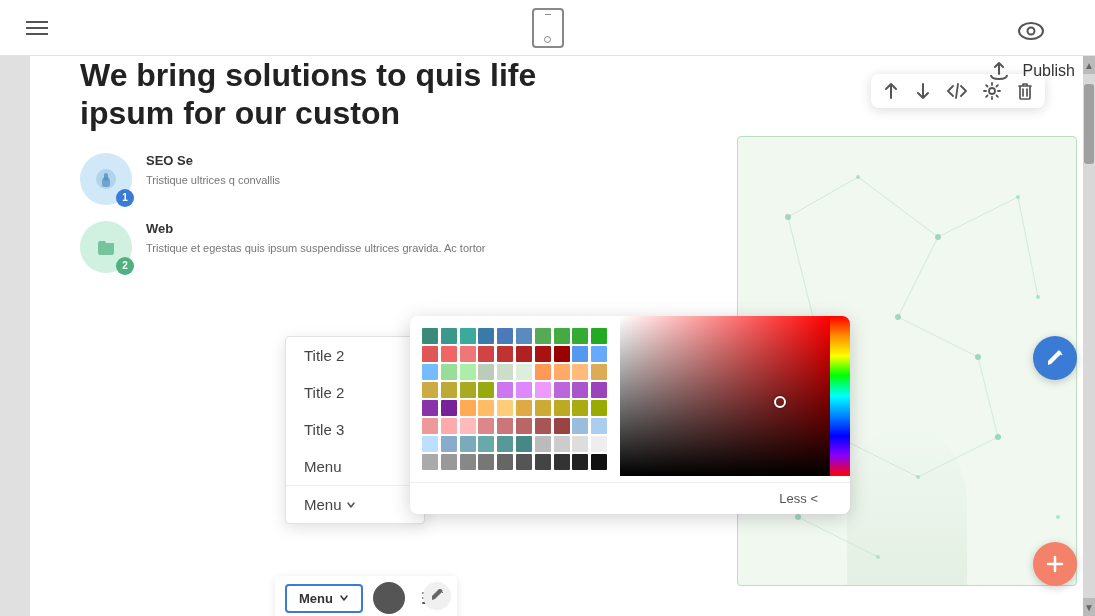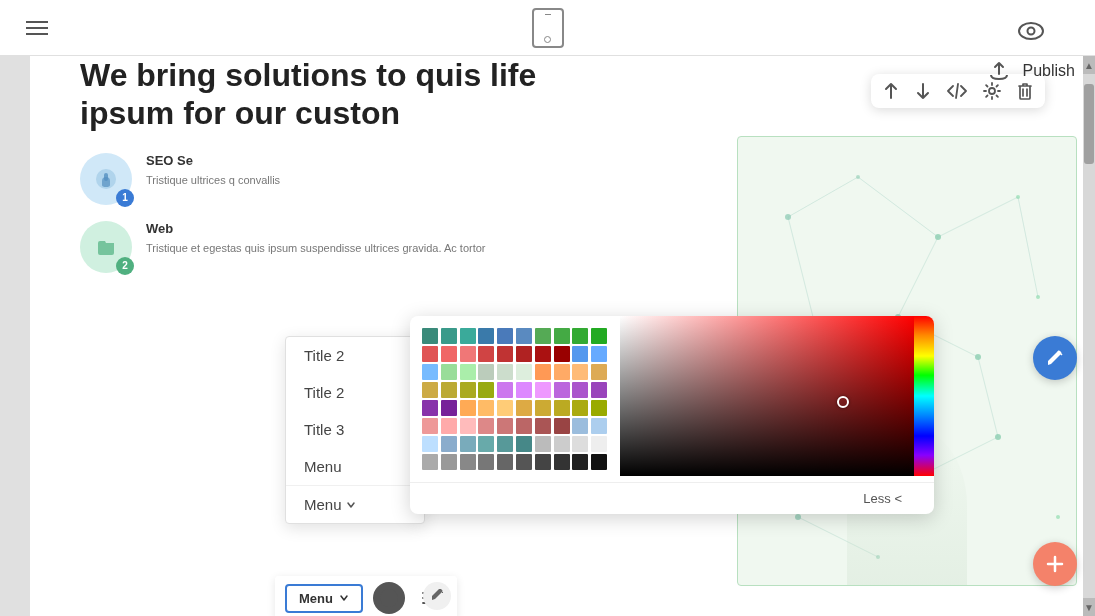--- a/index.html
+++ b/index.html
@@ -89,21 +89,21 @@
     }
     .circle-btn { width: 32px; height: 32px; border-radius: 50%; background: #555; display: flex; align-items: center; justify-content: center; cursor: pointer; }
     .align-btn { width: 32px; height: 32px; display: flex; align-items: center; justify-content: center; cursor: pointer; color: #555; }
 
     
     .color-picker-panel {
       position: absolute; left: 380px; top: 260px; z-index: 300;
       background: #fff; border-radius: 8px;
       box-shadow: 0 4px 20px rgba(0,0,0,0.18);
       display: flex; flex-direction: column;
-      width: 524px; overflow: hidden;
+      width: 440px; overflow: hidden;
     }
     .cp-top { display: flex; }
     .cp-swatch-grid {
       width: 210px; padding: 12px;
       display: grid; grid-template-columns: repeat(10, 1fr); gap: 2px;
     }
     .swatch { width: 16px; height: 16px; border-radius: 1px; cursor: pointer; }
 
     .cp-gradient {
       flex: 1; position: relative; height: 160px;

